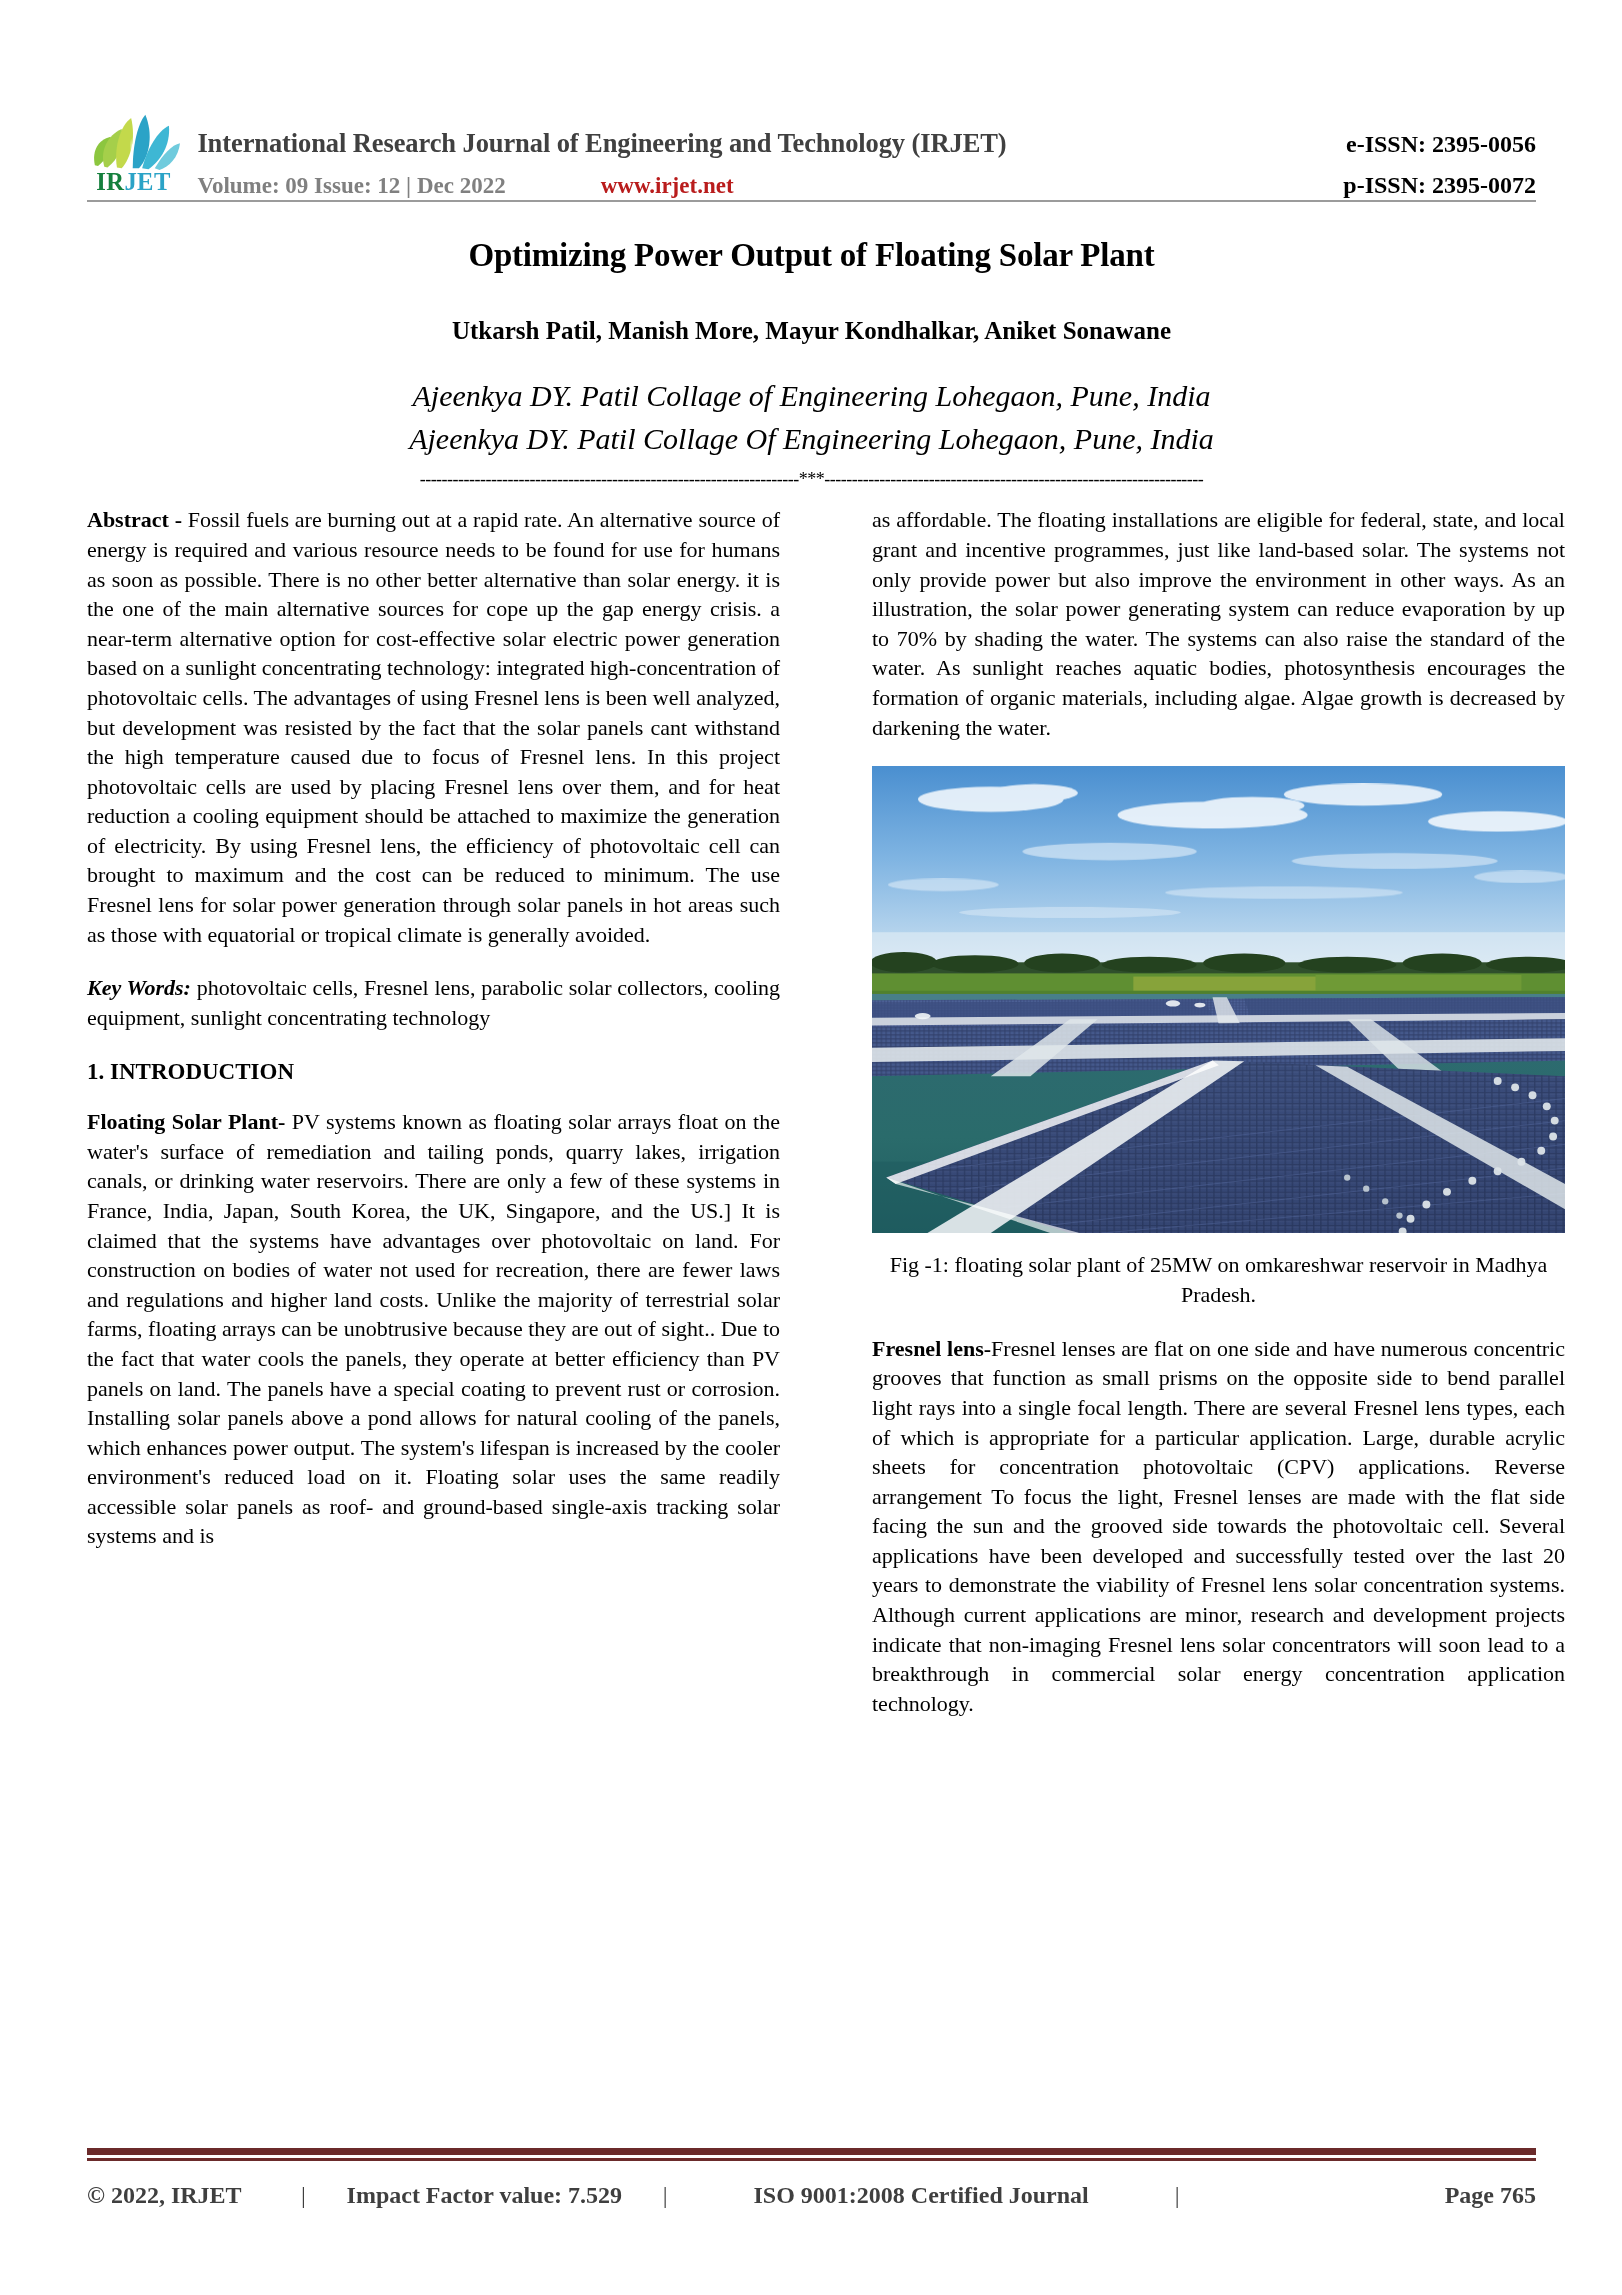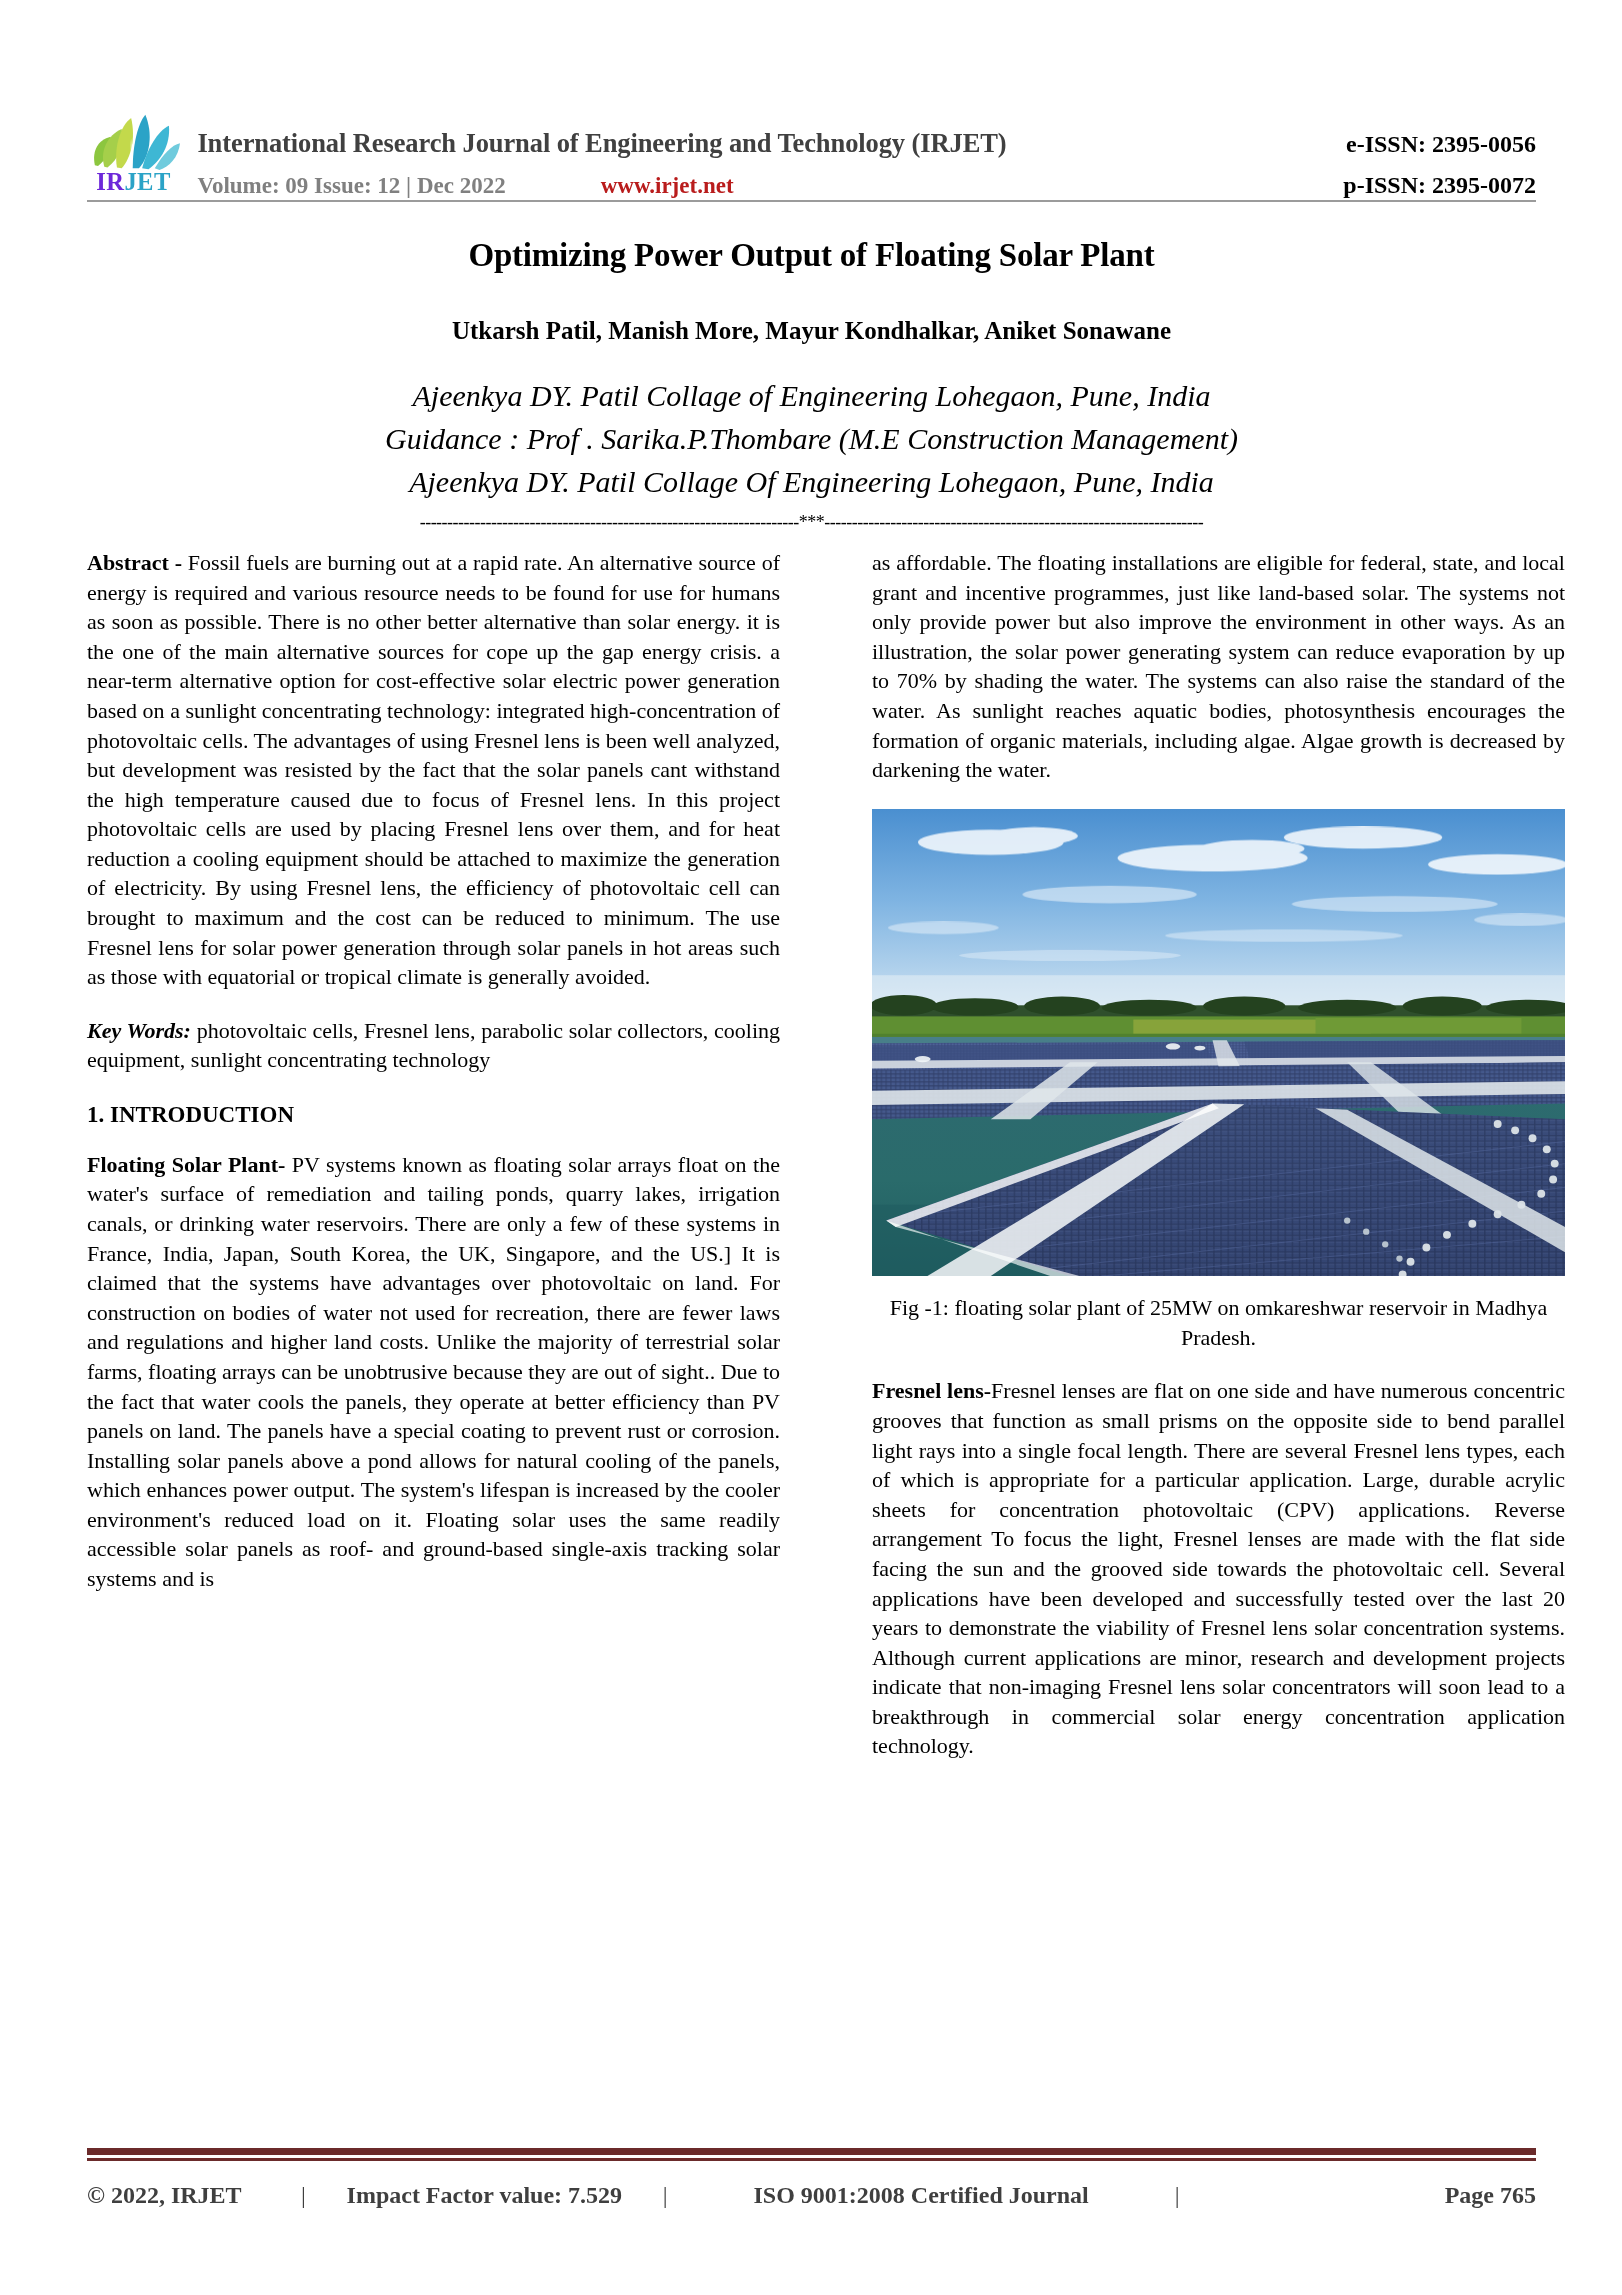--- a/index.html
+++ b/index.html
@@ -46,21 +46,21 @@
   .logo-mark svg { display: block; }
   .logo-word {
     font-family: "Liberation Serif", serif;
     font-weight: bold;
     font-size: 24.6px;
     letter-spacing: 0.4px;
     line-height: 1;
     margin-top: 0.8px;
     text-align: center;
   }
-  .logo-word .g { color: #6d28d9; }
+  .logo-word .g { color: #15803d; }
   .logo-word .b { color: #2ba3c7; }
 
   .masthead-text {
     flex: 1 1 auto;
   }
   .mh-row {
     display: flex;
     align-items: baseline;
     width: 100%;
   }
@@ -261,21 +261,20 @@
     </div>
   </div>
 
   <div class="header-rule"></div>
 
   <h1 class="paper-title">Optimizing Power Output of Floating Solar Plant</h1>
   <div class="authors">Utkarsh Patil, Manish More, Mayur Kondhalkar, Aniket Sonawane</div>
 
   <div class="affil">
     <div>Ajeenkya DY. Patil Collage of Engineering Lohegaon, Pune, India</div>
-    <div>Guidance : Prof . Sarika.P.Thombare (M.E Construction Management)</div>
     <div>Ajeenkya DY. Patil Collage Of Engineering Lohegaon, Pune, India</div>
   </div>
 
   <div class="sep-line"><span>---------------------------------------------------------------------</span><span>***</span><span>---------------------------------------------------------------------</span></div>
 
   <div class="columns">
 
     <div class="col left">
 
       <p class="body"><b class="lead">Abstract -</b><span> Fossil fuels are burning out at a rapid rate. An alternative source of energy is required and various resource needs to be found for use for humans as soon as possible. There is no other better alternative than solar energy. it is the one of the main alternative sources for cope up the gap energy crisis. a near-term alternative option for cost-effective solar electric power generation based on a sunlight concentrating technology: integrated high-concentration of photovoltaic cells. The advantages of using Fresnel lens is been well analyzed, but development was resisted by the fact that the solar panels cant withstand the high temperature caused due to focus of Fresnel lens. In this project photovoltaic cells are used by placing Fresnel lens over them, and for heat reduction a cooling equipment should be attached to maximize the generation of electricity. By using Fresnel lens, the efficiency of photovoltaic cell can brought to maximum and the cost can be reduced to minimum. The use Fresnel lens for solar power generation through solar panels in hot areas such as those with equatorial or tropical climate is generally avoided.</span></p>

